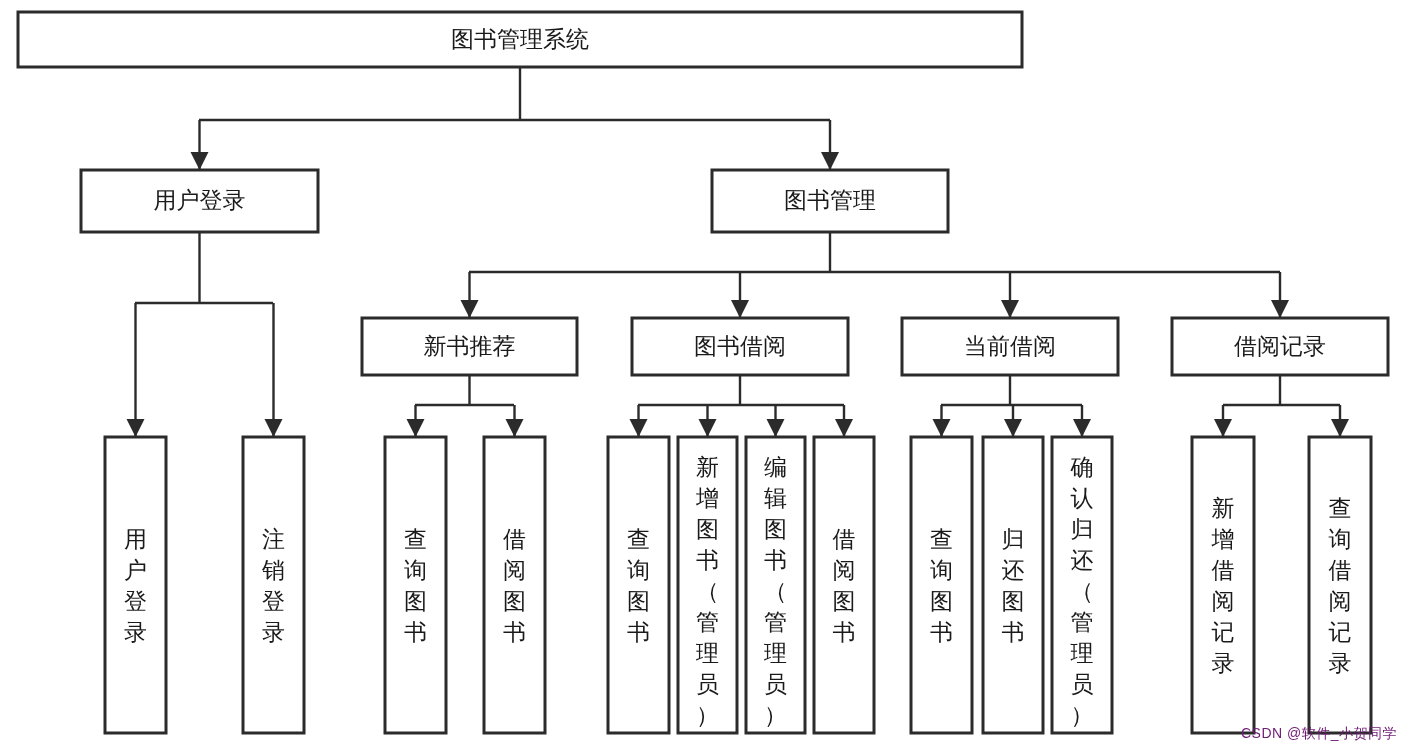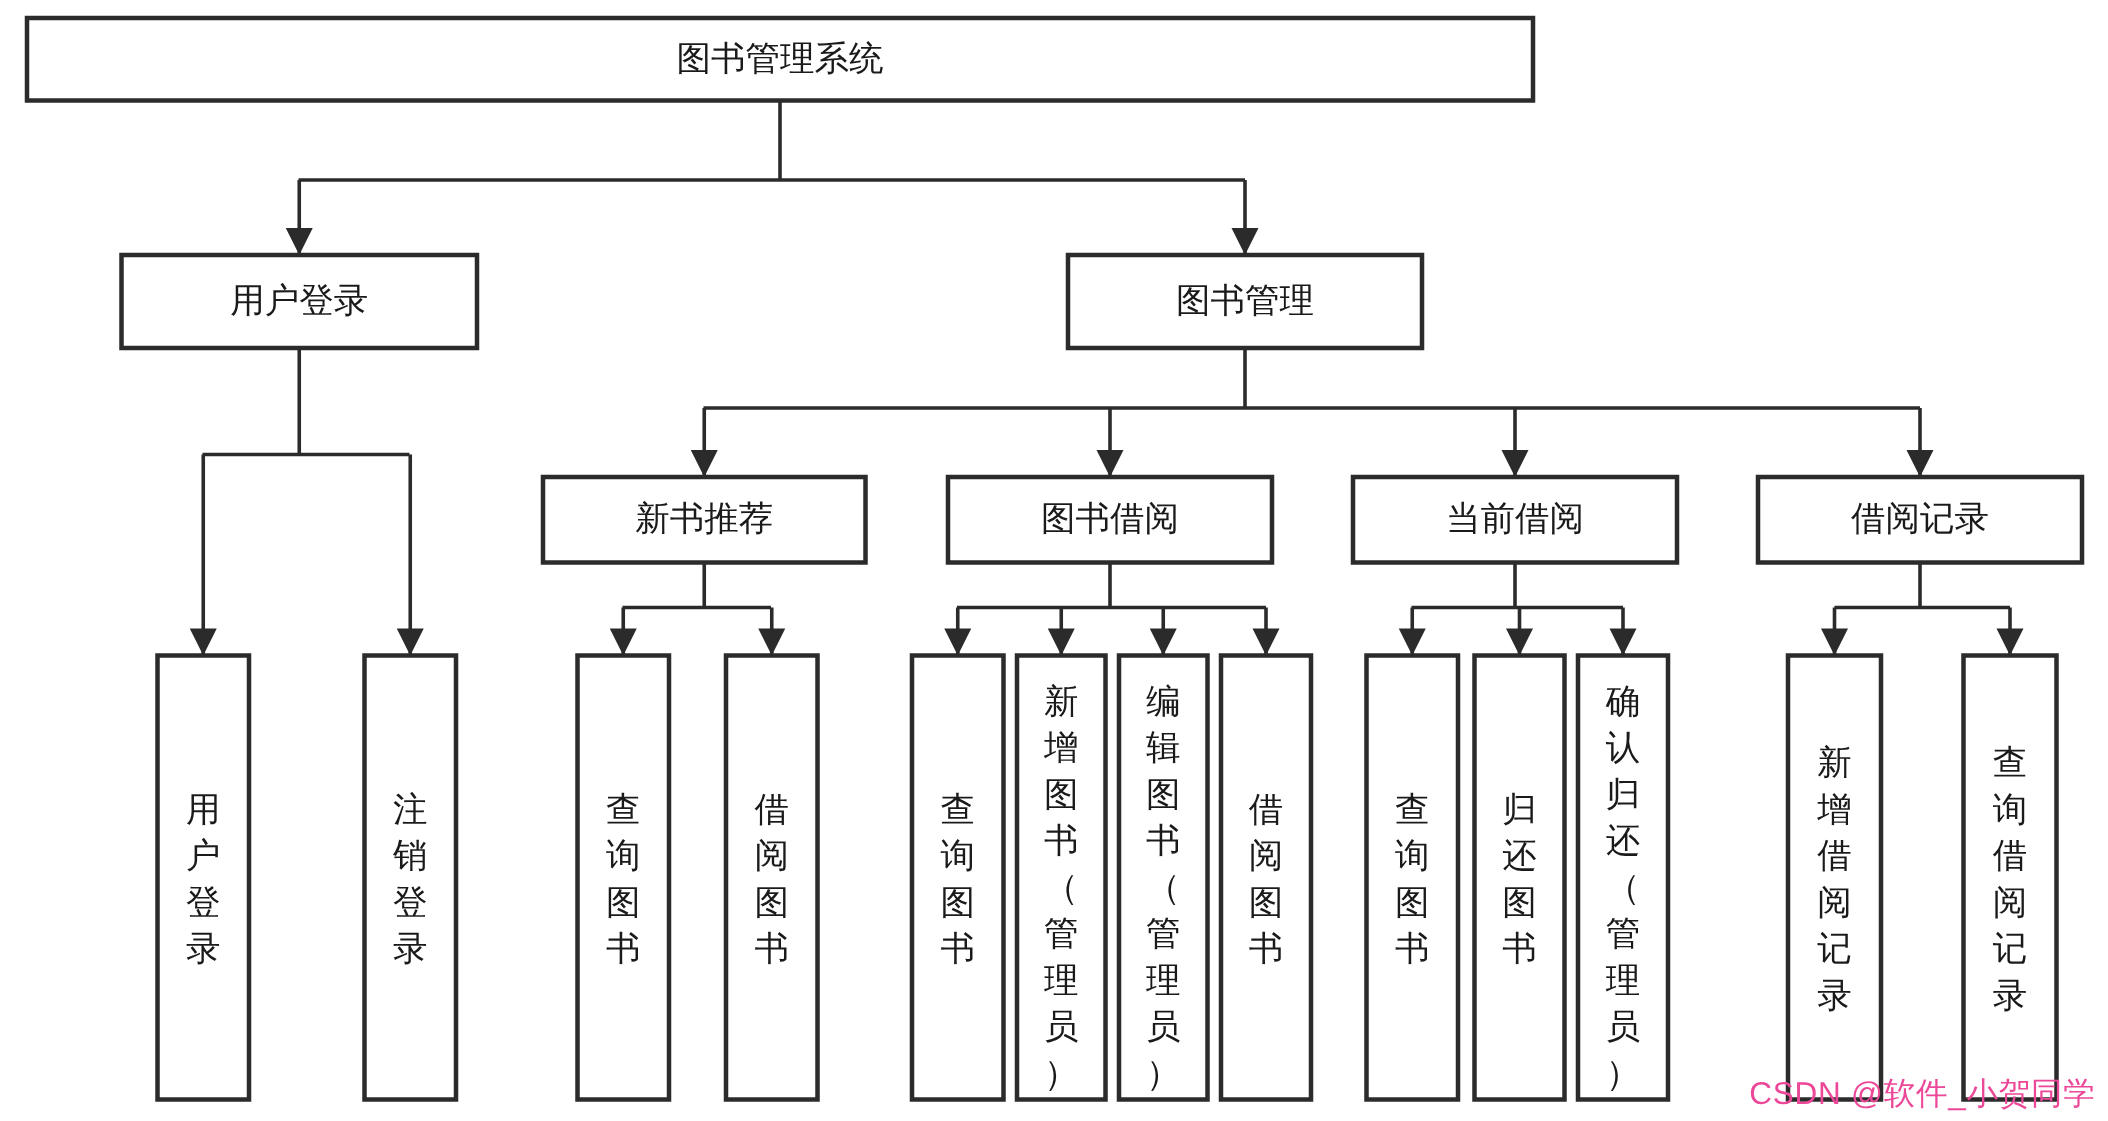--- a/index.html
+++ b/index.html
@@ -53,22 +53,22 @@
     font-family: "Liberation Sans", "DejaVu Sans", sans-serif;
     font-size: 23px;
     fill: #1a1a1a;
     text-anchor: middle;
   }
   .watermark {
     position: absolute;
     right: 8px;
     bottom: 4px;
     font-family: "Liberation Sans", "DejaVu Sans", sans-serif;
-    font-size: 21px;
-    color: #ec4899;
+    font-size: 14px;
+    color: #701a75;
     white-space: nowrap;
     letter-spacing: 0.5px;
     user-select: none;
   }
 </style>
 </head>
 <body>
 
 <div id="diagram-root">
   <svg id="tree-svg" viewBox="0 0 1405 747">

